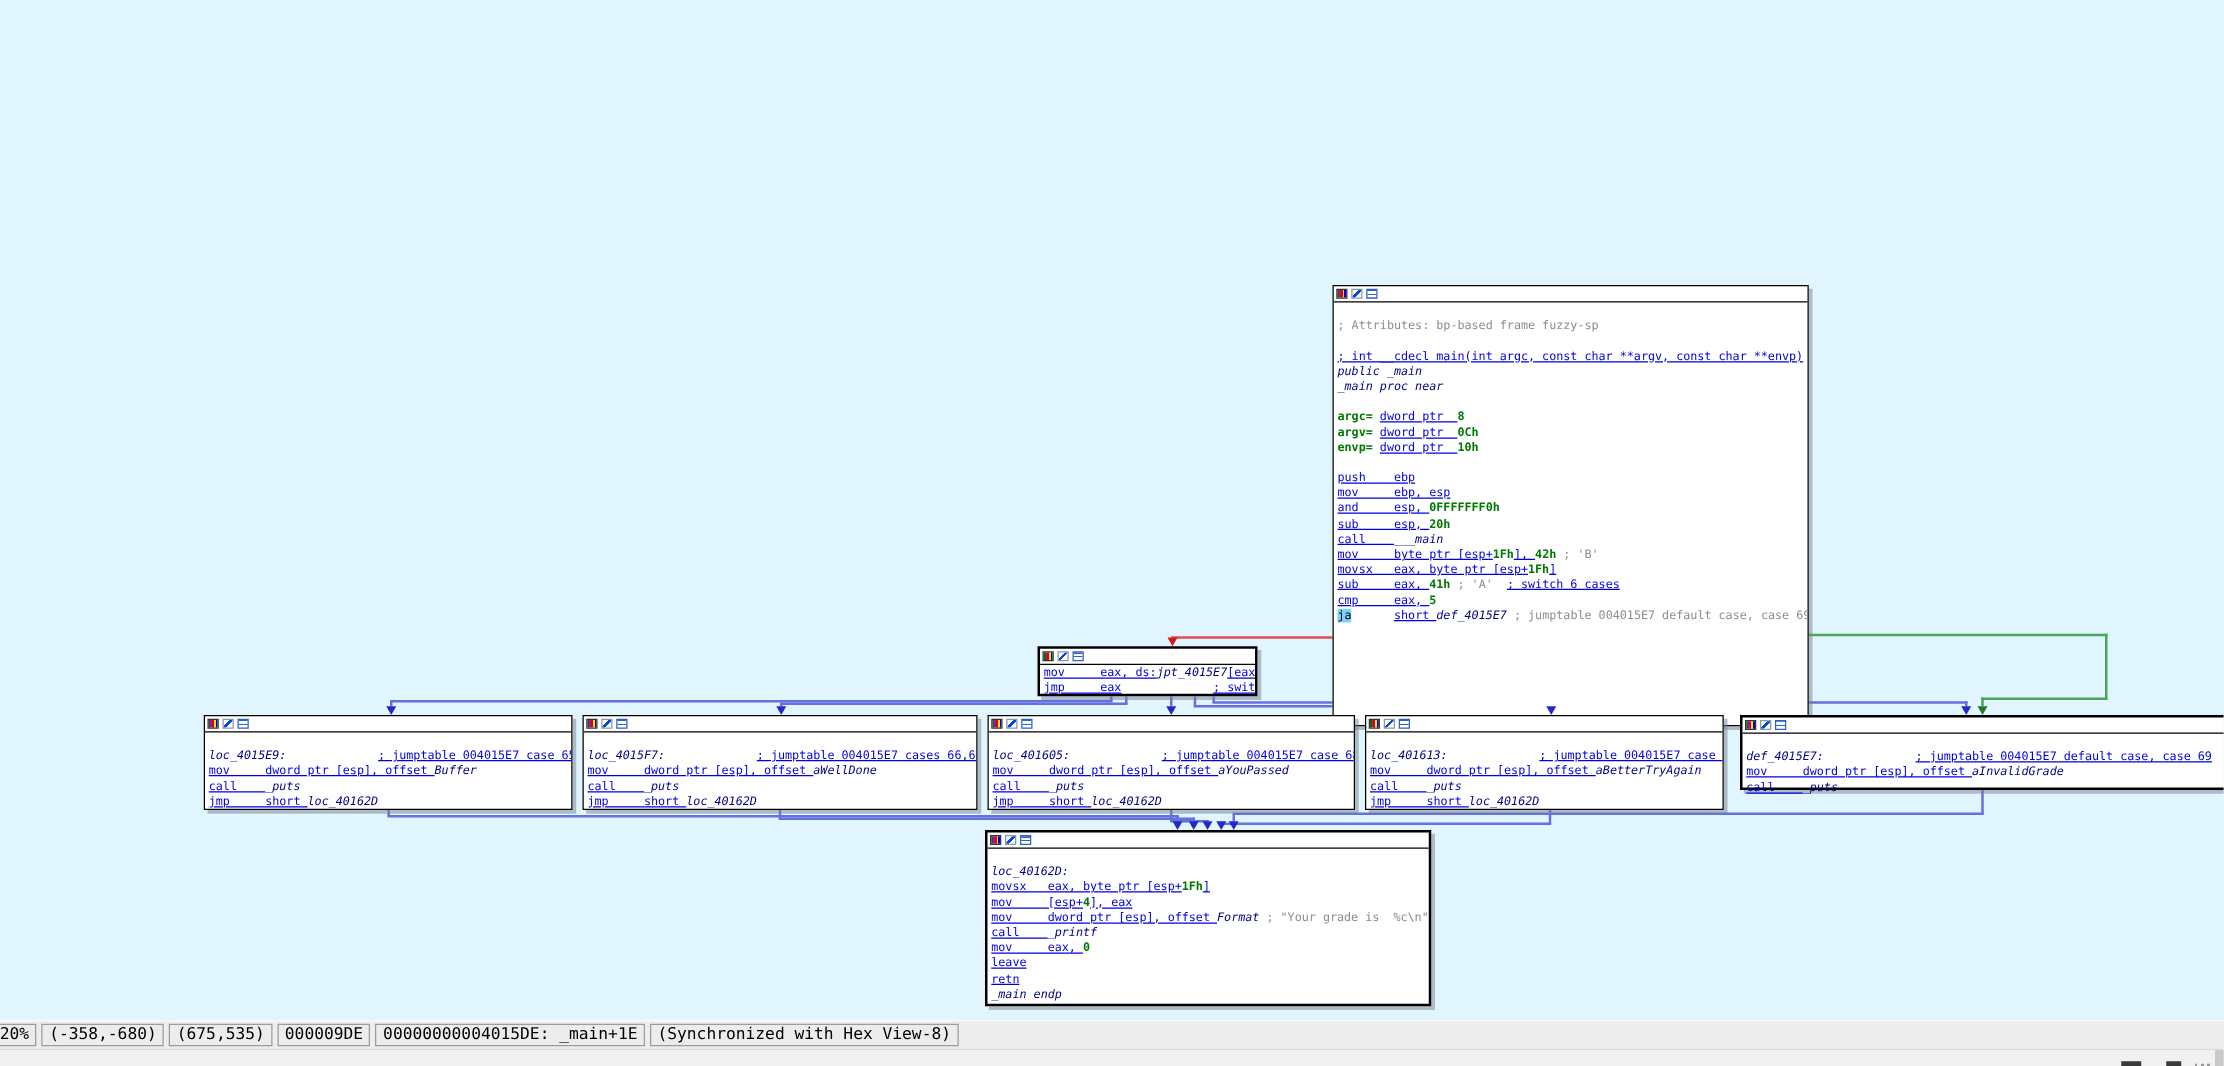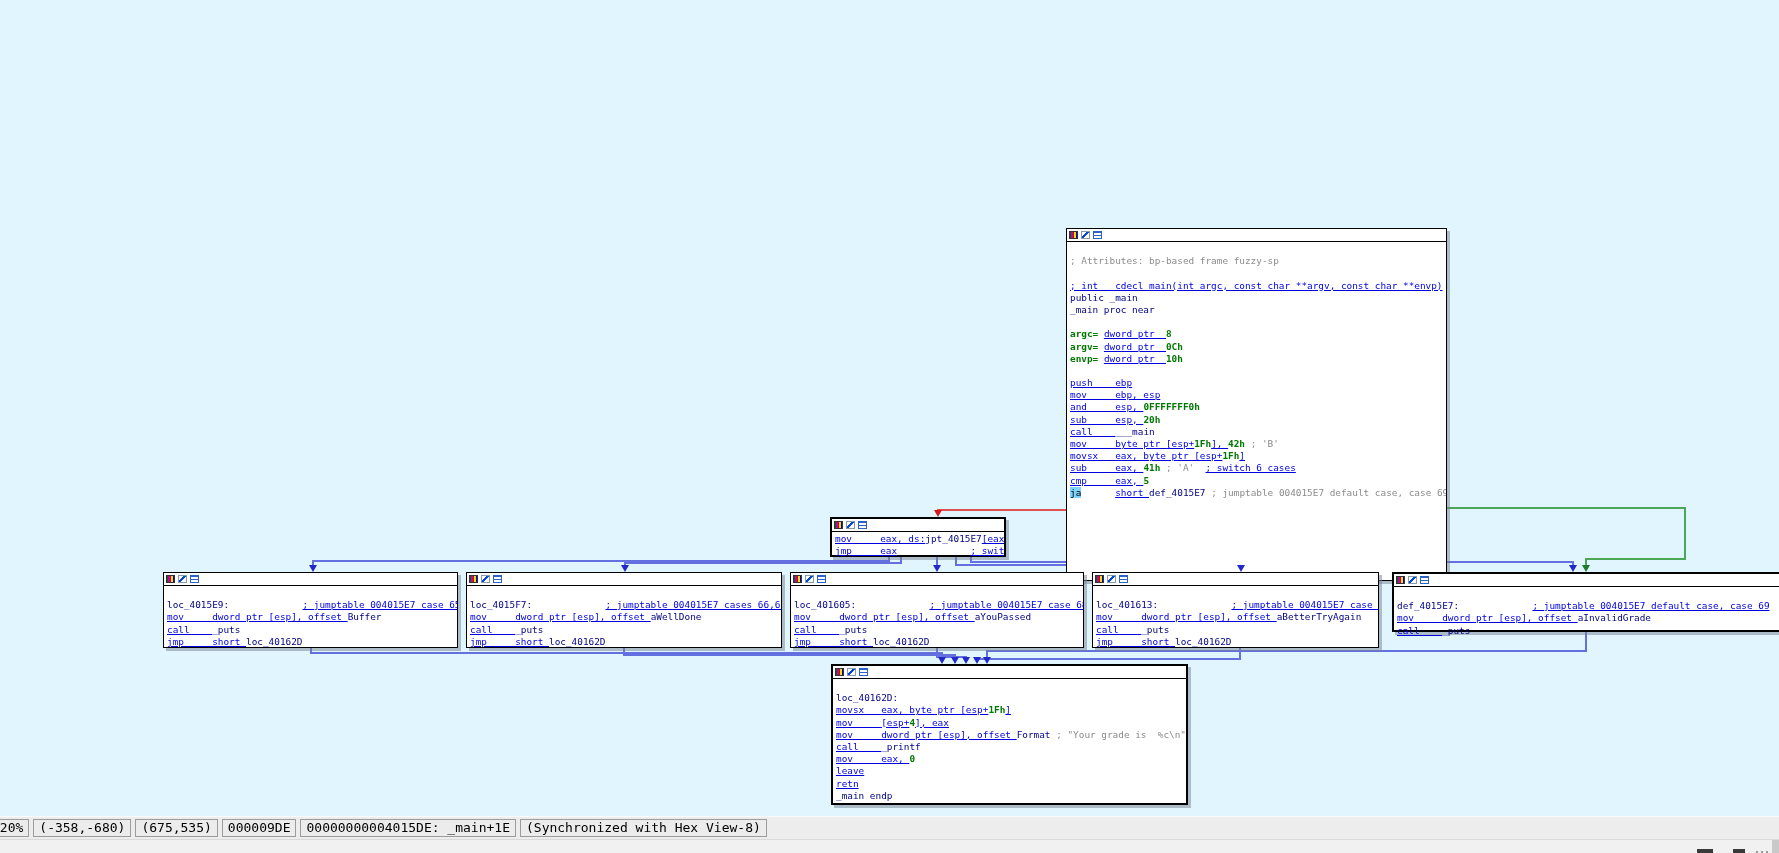--- a/index.html
+++ b/index.html
@@ -16,21 +16,21 @@
   .nicon.i0{border:1px solid #333;
      background:linear-gradient(90deg,#007000 0 20%,#c000c0 20% 40%,#e00000 40% 60%,#e8e800 60% 80%,#0000e0 80%);}
   .nicon.i1{border:1px solid #8899aa;background:#fff;
      background-image:linear-gradient(135deg,transparent 38%,#0048d8 38%,#0048d8 60%,transparent 60%);}
   .nicon.i2{border:1px solid #2a62c8;background:#fff;
      background-image:repeating-linear-gradient(180deg,#2a62c8 0 1px,transparent 1px 3px);}
   .nbody{padding:1px 3px 0 3px;font-size:9.4px;line-height:12.2px;white-space:pre;
          overflow:hidden;color:#000;}
   .nline{height:12.2px;}
   .c-b{color:#0000E0;text-decoration:underline;}
-  .c-n{color:#000086;}
+  .c-n{color:#000086;font-style:italic;}
   .c-g{color:#007800;font-weight:bold;}
   .c-c{color:#8C8C8C;}
   .c-k{color:#000000;}
   .c-hl{color:#000;background:#7dd3fc;}
   
   .eseg{position:absolute;z-index:1;}
   .eseg.blue{background:#6470E0;}
   .eseg.red{background:#E05050;}
   .eseg.green{background:#4CA657;}
   .arrow{position:absolute;width:0;height:0;z-index:3;
@@ -155,21 +155,21 @@
       <div class="nbody"><div class="nline">&nbsp;</div><div class="nline"><span class="c-n">loc_401613:</span><span class="c-k">             </span><span class="c-b">; jumptable 004015E7 case 70</span></div><div class="nline"><span class="c-b">mov     dword ptr [esp], offset </span><span class="c-n">aBetterTryAgain</span></div><div class="nline"><span class="c-b">call    </span><span class="c-n">_puts</span></div><div class="nline"><span class="c-b">jmp     short </span><span class="c-n">loc_40162D</span></div></div>
     </div>
     <div class="node bold" style="left: 1392px; top: 572px; width: 400px; height: 60px;">
       <div class="ntitle">
         <span class="nicon i0"></span>
         <span class="nicon i1"></span>
         <span class="nicon i2"></span>
       </div>
       <div class="nbody"><div class="nline">&nbsp;</div><div class="nline"><span class="c-n">def_4015E7:</span><span class="c-k">             </span><span class="c-b">; jumptable 004015E7 default case, case 69</span></div><div class="nline"><span class="c-b">mov     dword ptr [esp], offset </span><span class="c-n">aInvalidGrade</span></div><div class="nline"><span class="c-b">call    </span><span class="c-n">_puts</span></div></div>
     </div>
-    <div class="node bold" style="left: 788px; top: 664px; width: 357px; height: 141px; margin-left: 43px;">
+    <div class="node bold" style="left: 788px; top: 664px; width: 357px; height: 141px;">
       <div class="ntitle">
         <span class="nicon i0"></span>
         <span class="nicon i1"></span>
         <span class="nicon i2"></span>
       </div>
       <div class="nbody"><div class="nline">&nbsp;</div><div class="nline"><span class="c-n">loc_40162D:</span></div><div class="nline"><span class="c-b">movsx   eax, byte ptr [esp+</span><span class="c-g">1Fh</span><span class="c-b">]</span></div><div class="nline"><span class="c-b">mov     [esp+</span><span class="c-g">4</span><span class="c-b">], eax</span></div><div class="nline"><span class="c-b">mov     dword ptr [esp], offset </span><span class="c-n">Format</span><span class="c-k"> </span><span class="c-c">; "Your grade is  %c\n"</span></div><div class="nline"><span class="c-b">call    </span><span class="c-n">_printf</span></div><div class="nline"><span class="c-b">mov     eax, </span><span class="c-g">0</span></div><div class="nline"><span class="c-b">leave</span></div><div class="nline"><span class="c-b">retn</span></div><div class="nline"><span class="c-n">_main endp</span></div></div>
     </div>
   </div>
 
 <div class="statusbar" id="statusbar">

